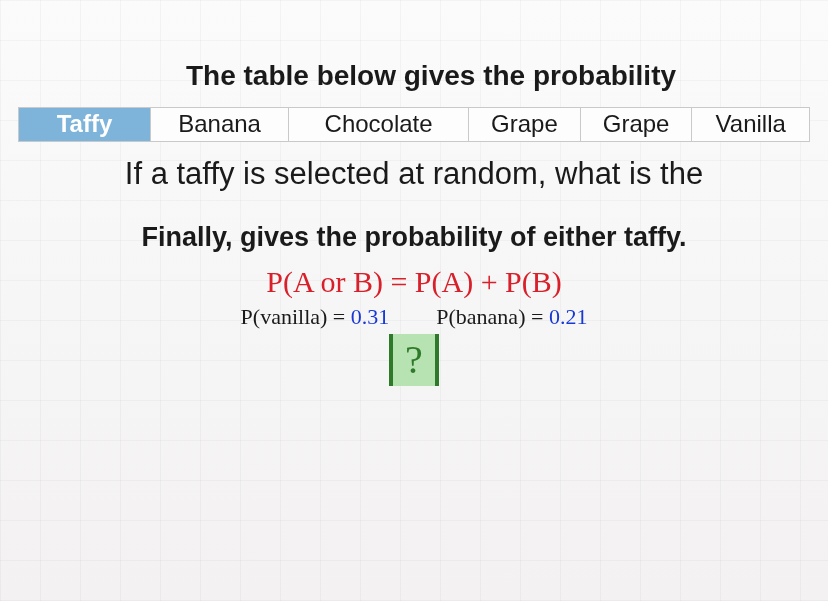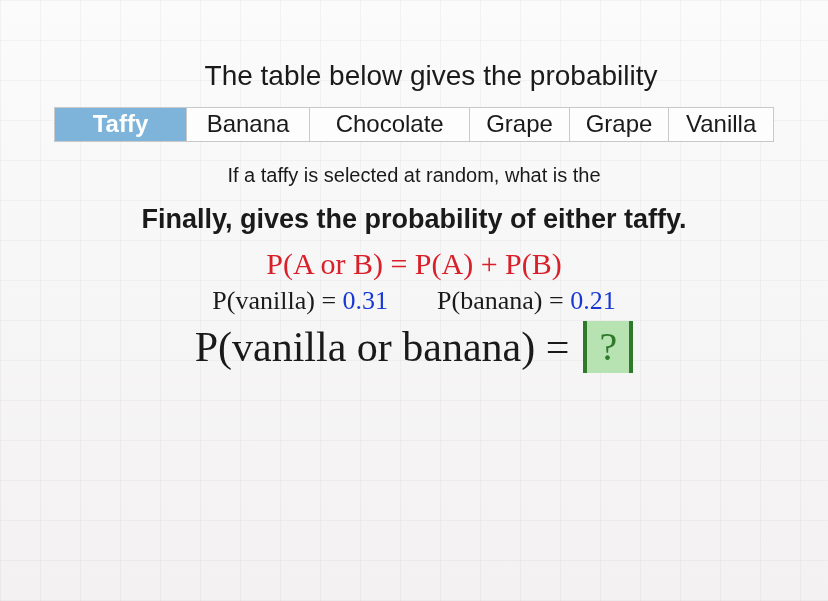--- a/index.html
+++ b/index.html
@@ -13,61 +13,61 @@
     color: #1a1a1a;
     display: flex;
     flex-direction: column;
     align-items: center;
     padding-top: 58px;
   }
   .intro {
     font-size: 28px;
     text-align: left;
     line-height: 1.25;
-    font-weight: 400;
+    font-weight: 700;
     margin-bottom: 14px;
     margin-left: 34px;
   }
   table.prob {
     border-collapse: collapse;
-    width: 720px;
-    margin-bottom: 20px;
+    width: 792px;
+    margin-bottom: 12px;
     font-size: 24px;
   }
   table.prob td, table.prob th {
     border: 1px solid #c9c9c9;
     text-align: center;
     padding: 2px 0 3px 0;
     font-weight: 400;
   }
   table.prob th {
     background: #7fb4da;
     color: #fff;
     font-weight: 700;
     width: 132px;
     border-color: #c9c9c9;
   }
   table.prob tr:first-child td { background: #0ea5e9; }
   table.prob tr:last-child td  { background: #fdfdfd; }
   .question {
-    font-size: 20px;
+    font-size: 31px;
     text-align: left;
     line-height: 1.3;
-    margin-bottom: 16px;
+    margin-bottom: 28px;
   }
   .instruct {
     font-size: 27px;
     font-weight: 700;
     text-align: center;
     margin-bottom: 10px;
   }
   .row { text-align: center; line-height: 1.25; }
   .formula { font-size: 30px; color: #d9202a; font-family: Liberation Serif, serif; }
   .vals {
-    font-size: 26px;
+    font-size: 22px;
     font-family: "Times New Roman", serif;
     color: #1a1a1a;
     margin-top: 2px;
   }
   .vals .num { color: #1838d6; }
   .vals .gap { display: inline-block; width: 36px; }
   .result {
     font-size: 42px;
     font-family: "Times New Roman", serif;
     margin-top: 4px;
@@ -118,17 +118,16 @@
 
 <div class="row formula">P(A or B) = P(A) + P(B)</div>
 
 <div class="row vals">
   <span>P(vanilla) = </span><span class="num">0.31</span>
   <span class="gap"></span>
   <span>P(banana) = </span><span class="num">0.21</span>
 </div>
 
 <div class="row result">
-  <span>P(vanilla or banana) =</span>
   <span class="answer-box">
     <span>?</span>
   </span>
 </div>
 
 </body></html>

